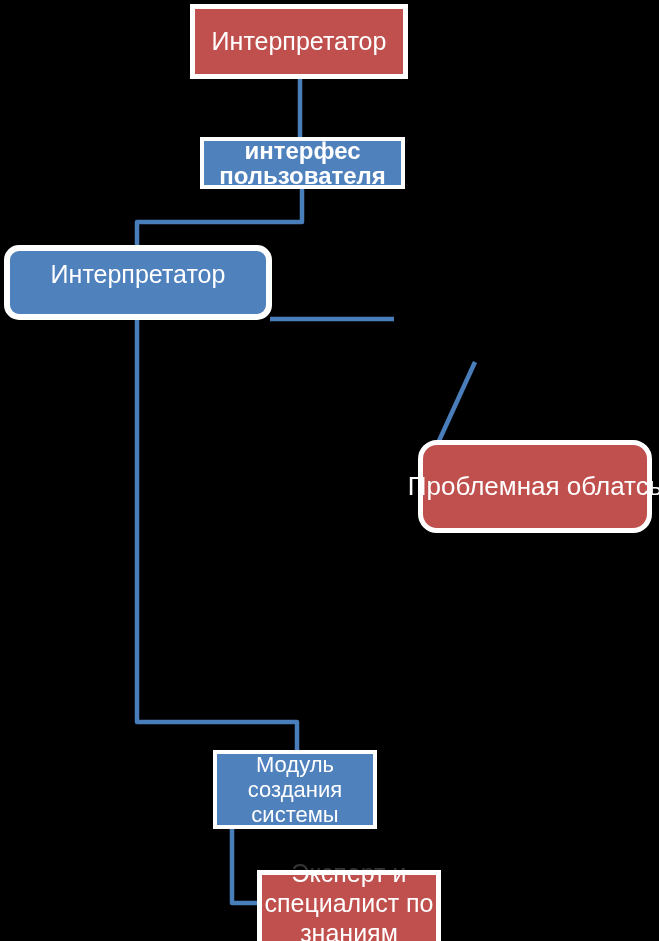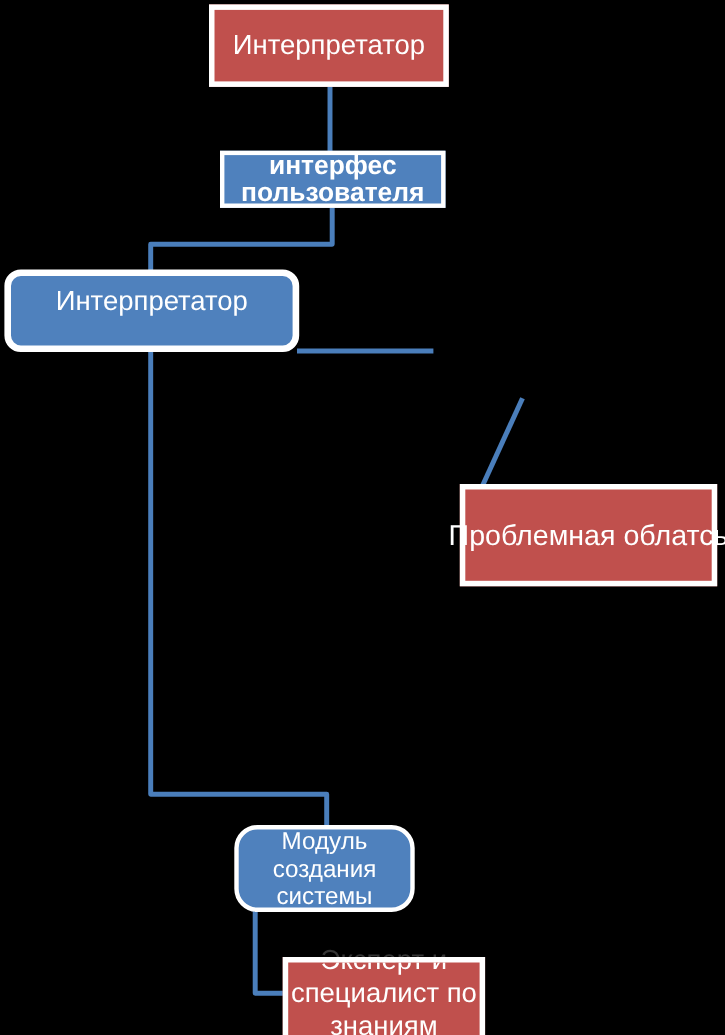--- a/index.html
+++ b/index.html
@@ -14,22 +14,22 @@
     position:absolute;box-sizing:border-box;z-index:2;
     border:5px solid var(--border,#fff);
     color:var(--text,#fff);
     display:flex;align-items:center;justify-content:center;
     text-align:center;
   }
   #n-user{left:190px;top:4px;width:218px;height:75px;font-size:25px;}
   #n-ui{left:200px;top:137px;width:205px;height:52px;border-width:4px;font-weight:bold;font-size:24px;line-height:25px;}
   #n-interp{left:4px;top:245px;width:268px;height:75px;border-width:6px;border-radius:15px;font-size:25px;align-items:flex-start;padding-top:9px;}
   #n-kb{left:392px;top:274px;width:164px;height:90px;font-size:25px;}
-  #n-prob{left:418px;top:440px;width:234px;height:93px;font-size:26px;white-space:nowrap;}
-  #n-mod{left:213px;top:750px;width:164px;height:79px;border-width:4px;font-size:22px;line-height:25px;border-radius:21px;}
+  #n-prob{left:418px;top:440px;width:234px;height:93px;font-size:26px;white-space:nowrap;border-radius:19px;}
+  #n-mod{left:213px;top:750px;width:164px;height:79px;border-width:4px;font-size:22px;line-height:25px;}
   #n-exp{left:257px;top:870px;width:184px;height:88px;display:block;overflow:hidden;}
   #n-exp .inner{margin-top:-17px;width:174px;text-align:center;font-size:25px;line-height:30px;}
   #ghost-exp{
     position:absolute;left:262px;top:858px;width:174px;z-index:1;
     text-align:center;font-size:25px;line-height:30px;
     color:var(--ghost,#353535);
   }
 </style>
 </head>
 <body>

